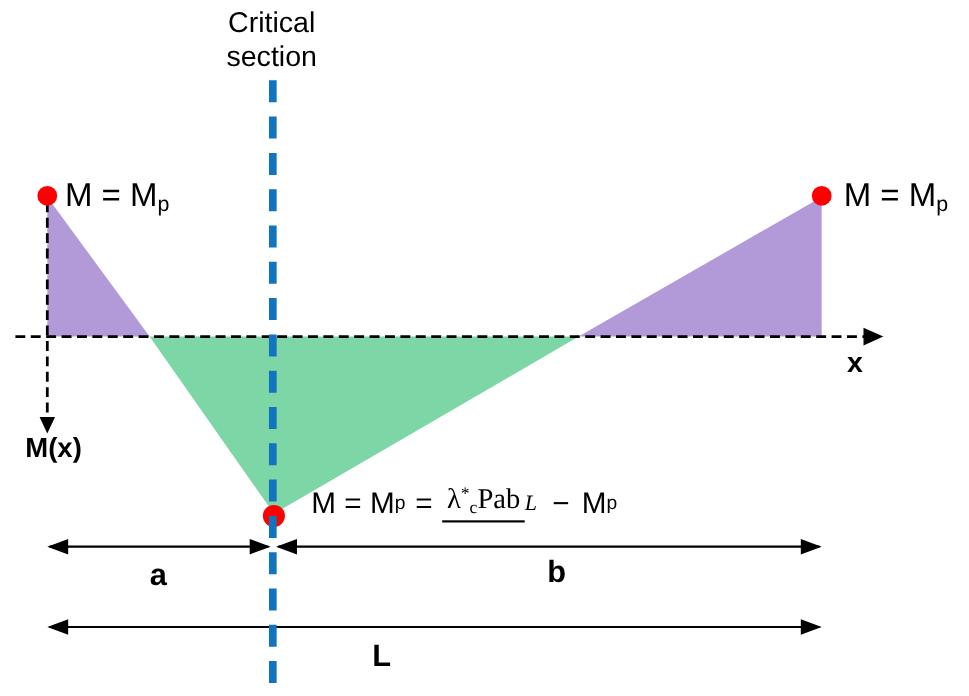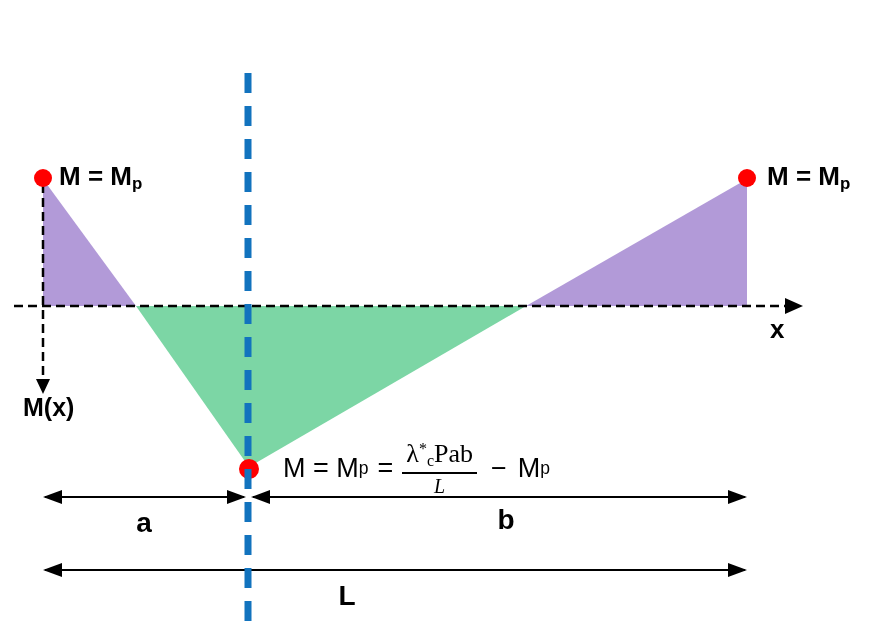--- a/index.html
+++ b/index.html
@@ -6,36 +6,36 @@
   #canvas{
     position:relative;width:881px;height:633px;background:#ffffff;overflow:hidden;
     font-family:"Liberation Sans",sans-serif;color:#000;
   }
   #diagram-svg{position:absolute;left:0;top:0;}
   .label{position:absolute;white-space:nowrap;}
   .title{
     left:160px;top:5px;width:174px;text-align:center;
     font-size:26px;line-height:31px;
   }
-  .mp-label{font-size:26px;font-weight:bold;}
+  .mp-label{font-size:30px;}
   .mp-left{left:59px;top:161px;}
   .mp-right{left:767px;top:161px;}
   .psub{font-size:0.65em;vertical-align:-0.25em;}
   .x-label{left:770px;top:314px;font-size:26px;font-weight:bold;}
   .mx-label{left:23px;top:393px;font-size:25px;font-weight:bold;}
   .dim-label{font-weight:bold;font-size:28px;width:52px;text-align:center;}
   .dim-a{left:118px;top:507px;}
   .dim-b{left:480px;top:504px;}
   .dim-l{left:321px;top:580px;}
   .formula{
     left:283px;top:440px;display:flex;align-items:center;font-size:27px;
   }
   .formula .eq{margin:0 9px;}
   .frac{
-    display:inline-flex;flex-direction:column;align-items:center;
+    display:inline-flex;flex-direction:row;align-items:center;
     font-family:"Liberation Serif",serif;
   }
   .frac .num{font-size:26px;line-height:1.05;border-bottom:2px solid #000;padding:0 4px 2px 4px;}
   .frac .den{font-size:20px;font-style:italic;line-height:1.1;margin-top:1px;}
   .numsup{font-size:16px;vertical-align:8px;}
   .numsub{font-size:16px;vertical-align:-4px;}
   .minus{margin:0 11px 0 14px;}
 </style>
 </head>
 <body>
@@ -67,20 +67,22 @@
     <polygon points="747,570 728,563 728,577" fill="#000"></polygon>
 
     <circle cx="43" cy="178" r="9" fill="#FF0000"></circle>
     <circle cx="747" cy="178" r="9" fill="#FF0000"></circle>
     <circle cx="249" cy="469" r="10" fill="#FF0000"></circle>
 
     <line x1="248" y1="73" x2="248" y2="621" stroke-width="7" stroke-dasharray="20 13" stroke="#1273BE"></line>
   </svg>
 
   <div class="label title">
+    <div>Critical</div>
+    <div>section</div>
   </div>
 
   <div class="label mp-label mp-left"><span>M = M</span><span class="psub">p</span></div>
 
   <div class="label mp-label mp-right"><span>M = M</span><span class="psub">p</span></div>
 
   <div class="label x-label">x</div>
 
   <div class="label mx-label">M(x)</div>
 

